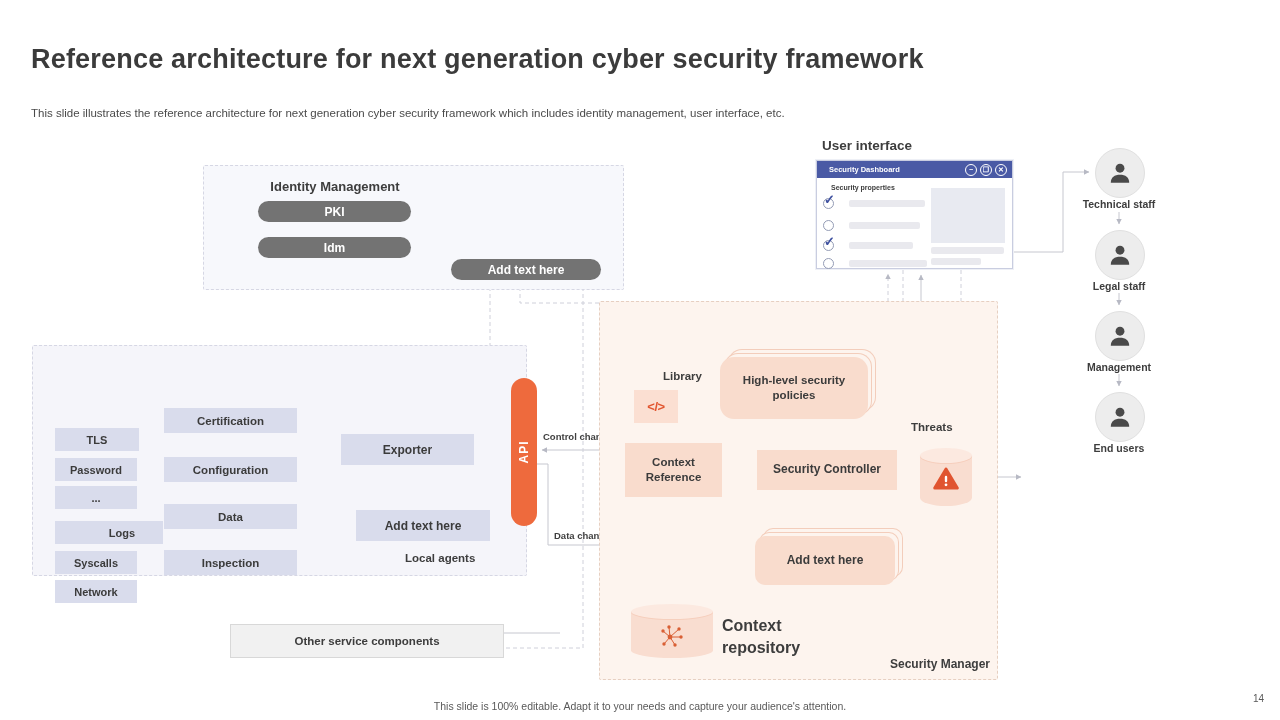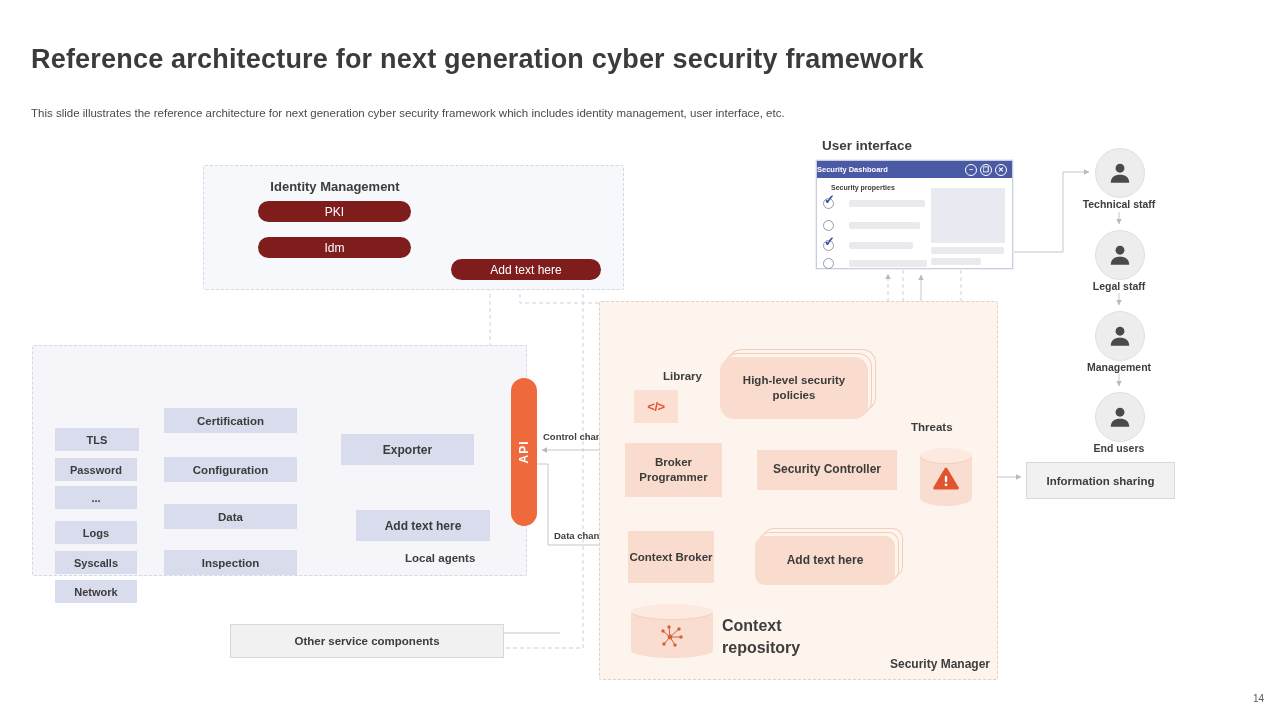--- a/index.html
+++ b/index.html
@@ -8,36 +8,36 @@
   .abs{position:absolute;}
   svg.wires{position:absolute;left:0;top:0;z-index:1;}
   .node{z-index:2;}
   .lbl{font-weight:700;color:#3d3d3d;}
   .title{font-size:27px;font-weight:700;color:#3b3b3b;letter-spacing:.2px;}
   .subtitle{font-size:11.5px;color:#4a4a4a;}
   .region{border:1.2px dashed #d6d7e4;border-radius:2px;}
   .region.idm{background:#f7f8fc;}
   .region.agents{background:#f5f5fa;}
   .region.sm{background:#fdf4ee;border-color:#e6cfc1;}
-  .pill{background:#7f1d1d;color:#fff;font-weight:400;font-size:12px;border-radius:11px;
+  .pill{background:#737373;color:#fff;font-weight:700;font-size:12px;border-radius:11px;
         display:flex;align-items:center;justify-content:center;}
   .lavbox{background:#d9dcec;color:#3b3b3b;font-weight:700;font-size:11px;
           display:flex;align-items:center;justify-content:center;text-align:center;margin-top:39px;}
   .peachbox{background:#f9dccd;color:#3b3b3b;font-weight:700;font-size:11.5px;
           display:flex;align-items:center;justify-content:center;text-align:center;line-height:1.3;}
   .stack{box-shadow:4px -4px 0 -1px #fdf4ee,4px -4px 0 0 #f3cdbb,8px -8px 0 -1px #fdf4ee,8px -8px 0 0 #f3cdbb;}
   .graybox{background:#f1f1f1;border:1px solid #d8d8d8;color:#3d3d3d;font-weight:700;font-size:11.5px;
           display:flex;align-items:center;justify-content:center;}
   .apipill{background:#ee6a3d;border-radius:13px;display:flex;align-items:center;justify-content:center;}
   .apipill span{transform:rotate(-90deg);color:#fff;font-weight:700;font-size:12px;letter-spacing:1px;}
   .chan{font-size:9.5px;font-weight:600;color:#3f3f3f;}
   
   .win{background:#fff;border:1px solid #c9cde0;box-shadow:0 0 0 1px #eef0f6;}
   .winbar{position:absolute;left:0;top:0;right:0;height:17px;background:#4a5aa5;display:flex;align-items:center;}
-  .wintitle{color:#fff;font-size:7.5px;font-weight:700;padding-left:0;flex:1;}
+  .wintitle{color:#fff;font-size:7.5px;font-weight:700;padding-left:12px;flex:1;}
   .winbtn{width:12px;height:12px;border:1.2px solid #fff;border-radius:50%;color:#fff;font-size:7px;
           display:flex;align-items:center;justify-content:center;margin-right:3px;box-sizing:border-box;font-weight:700;}
   .propslbl{font-size:7px;font-weight:700;color:#3d3d3d;}
   .ckrow{position:absolute;}
   .ck{width:11px;height:11px;border:1.4px solid #949cb5;border-radius:50%;background:#fff;box-sizing:border-box;}
   .ckmark{position:absolute;left:1px;top:-6px;color:#3f51a0;font-weight:700;font-size:13px;}
   .bar{background:#e9e9ee;border-radius:2px;height:7px;}
   .panel{background:#e8eaf1;}
   
   .staffc{width:48px;height:48px;border-radius:50%;background:#ededed;border:1px solid #e0e0e0;
@@ -177,60 +177,58 @@
   </div>
   <div class="abs stafflbl node" style="left:1064px;top:361px;">Management</div>
   <div class="abs staffc node" style="left:1095px;top:392px;">
     <svg width="26" height="26" viewBox="0 0 24 24">
         <circle cx="12" cy="7.6" r="4.1" fill="#4a4a4a"></circle>
         <path d="M3.5,21 C3.5,16 7,13.6 12,13.6 C17,13.6 20.5,16 20.5,21 Z" fill="#4a4a4a"></path>
       </svg>
   </div>
   <div class="abs stafflbl node" style="left:1064px;top:442px;">End users</div>
 
-  <div class="abs graybox node" style="left:1026px;top:462px;width:147px;height:35px;">Information sharing</div>
 
   <div class="abs region agents node" style="left:32px;top:345px;width:493px;height:229px;"></div>
   <div class="abs lavbox node" style="left:55px;top:389px;width:84px;height:23px;">TLS</div>
   <div class="abs lavbox node" style="left:55px;top:419px;width:82px;height:23px;">Password</div>
   <div class="abs lavbox node" style="left:55px;top:447px;width:82px;height:23px;">...</div>
-  <div class="abs lavbox node" style="left:55px;top:482px;width:82px;height:23px;">Logs</div>
+  <div class="abs lavbox node" style="left:55px;top:482px;width:82px;height:23px;padding-left:26px;">Logs</div>
   <div class="abs lavbox node" style="left:55px;top:512px;width:82px;height:23px;">Syscalls</div>
   <div class="abs lavbox node" style="left:55px;top:541px;width:82px;height:23px;">Network</div>
   <div class="abs lavbox node" style="left:164px;top:369px;width:133px;height:25px;font-size:11.5px;">Certification</div>
   <div class="abs lavbox node" style="left:164px;top:418px;width:133px;height:25px;font-size:11.5px;">Configuration</div>
   <div class="abs lavbox node" style="left:164px;top:465px;width:133px;height:25px;font-size:11.5px;">Data</div>
   <div class="abs lavbox node" style="left:164px;top:511px;width:133px;height:25px;font-size:11.5px;">Inspection</div>
   <div class="abs lavbox node" style="left:341px;top:395px;width:133px;height:31px;font-size:12px;">Exporter</div>
   <div class="abs lavbox node" style="left:356px;top:471px;width:134px;height:31px;font-size:12px;">Add text here</div>
   <div class="abs lbl node" style="left:405px;top:552px;font-size:11.5px;">Local agents</div>
 
   <div class="abs apipill node" style="left:511px;top:378px;width:26px;height:148px;">
       <span>API</span>
     </div>
   <div class="abs chan node" style="left:543px;top:431px;">Control channel</div>
   <div class="abs chan node" style="left:554px;top:530px;">Data channel</div>
 
   <div class="abs region sm node" style="left:599px;top:301px;width:397px;height:377px;"></div>
   <div class="abs lbl node" style="left:663px;top:370px;font-size:11.5px;">Library</div>
   <div class="abs codebox node" style="left:634px;top:390px;width:44px;height:33px;">&lt;/&gt;</div>
   <div class="abs peachbox stack node" style="left:720px;top:357px;width:148px;height:62px;border-radius:14px;padding:0 10px;box-sizing:border-box;">High-level security policies</div>
-  <div class="abs peachbox node" style="left:625px;top:443px;width:97px;height:54px;">Broker Programmer</div>
+  <div class="abs peachbox node" style="left:625px;top:443px;width:97px;height:54px;">Context Reference</div>
   <div class="abs peachbox node" style="left:757px;top:450px;width:140px;height:40px;font-size:12px;">Security Controller</div>
   <div class="abs lbl node" style="left:911px;top:421px;font-size:11.5px;">Threats</div>
   <div class="cyl node abs" style="left:920px;top:448px;width:52px;height:58px;">
     <div class="cylbody"></div>
     <div class="cyltop"></div>
     <svg class="abs" style="left:13px;top:18px;" width="26" height="26" viewBox="0 0 24 24">
       <path d="M12 3 L22.3 20.3 H1.7 Z" fill="#e05430" stroke="#e05430" stroke-width="3" stroke-linejoin="round"></path>
       <rect x="10.9" y="9" width="2.2" height="6" rx="1.1" fill="#fff"></rect>
       <circle cx="12" cy="17.4" r="1.3" fill="#fff"></circle>
     </svg>
   </div>
-  <div class="abs peachbox node" style="left:628px;top:531px;width:86px;height:52px;">Context Broker</div>
   <div class="abs peachbox stack node" style="left:755px;top:536px;width:140px;height:49px;border-radius:10px;font-size:12px;">Add text here</div>
   <div class="cyl node abs" style="left:631px;top:604px;width:82px;height:54px;">
     <div class="cylbody"></div>
     <div class="cyltop"></div>
     <svg class="abs" style="left:26px;top:17px;" width="30" height="30" viewBox="0 0 30 30">
       <g stroke="#d95f34" stroke-width="1">
         <line x1="13" y1="16" x2="6" y2="10"></line>
           <line x1="13" y1="16" x2="12" y2="6"></line>
         <line x1="13" y1="16" x2="22" y2="8"></line>
           <line x1="13" y1="16" x2="24" y2="16"></line>
@@ -247,15 +245,16 @@
         <circle cx="7" cy="23" r="1.7"></circle>
       </g>
     </svg>
   </div>
   <div class="abs lbl node" style="left:722px;top:615px;width:92px;font-size:16px;line-height:1.35;">Context repository</div>
   <div class="abs lbl node" style="left:890px;top:657px;font-size:12px;">Security Manager</div>
 
   <div class="abs graybox node" style="left:230px;top:624px;width:272px;height:32px;">Other service components</div>
 
 
+  <div class="abs footer node" style="left:0;top:700px;width:1280px;">This slide is 100% editable. Adapt it to your needs and capture your audience's attention.</div>
   <div class="abs pagenum node" style="left:1253px;top:693px;">14</div>
 
 </div>
 
 </body></html>

